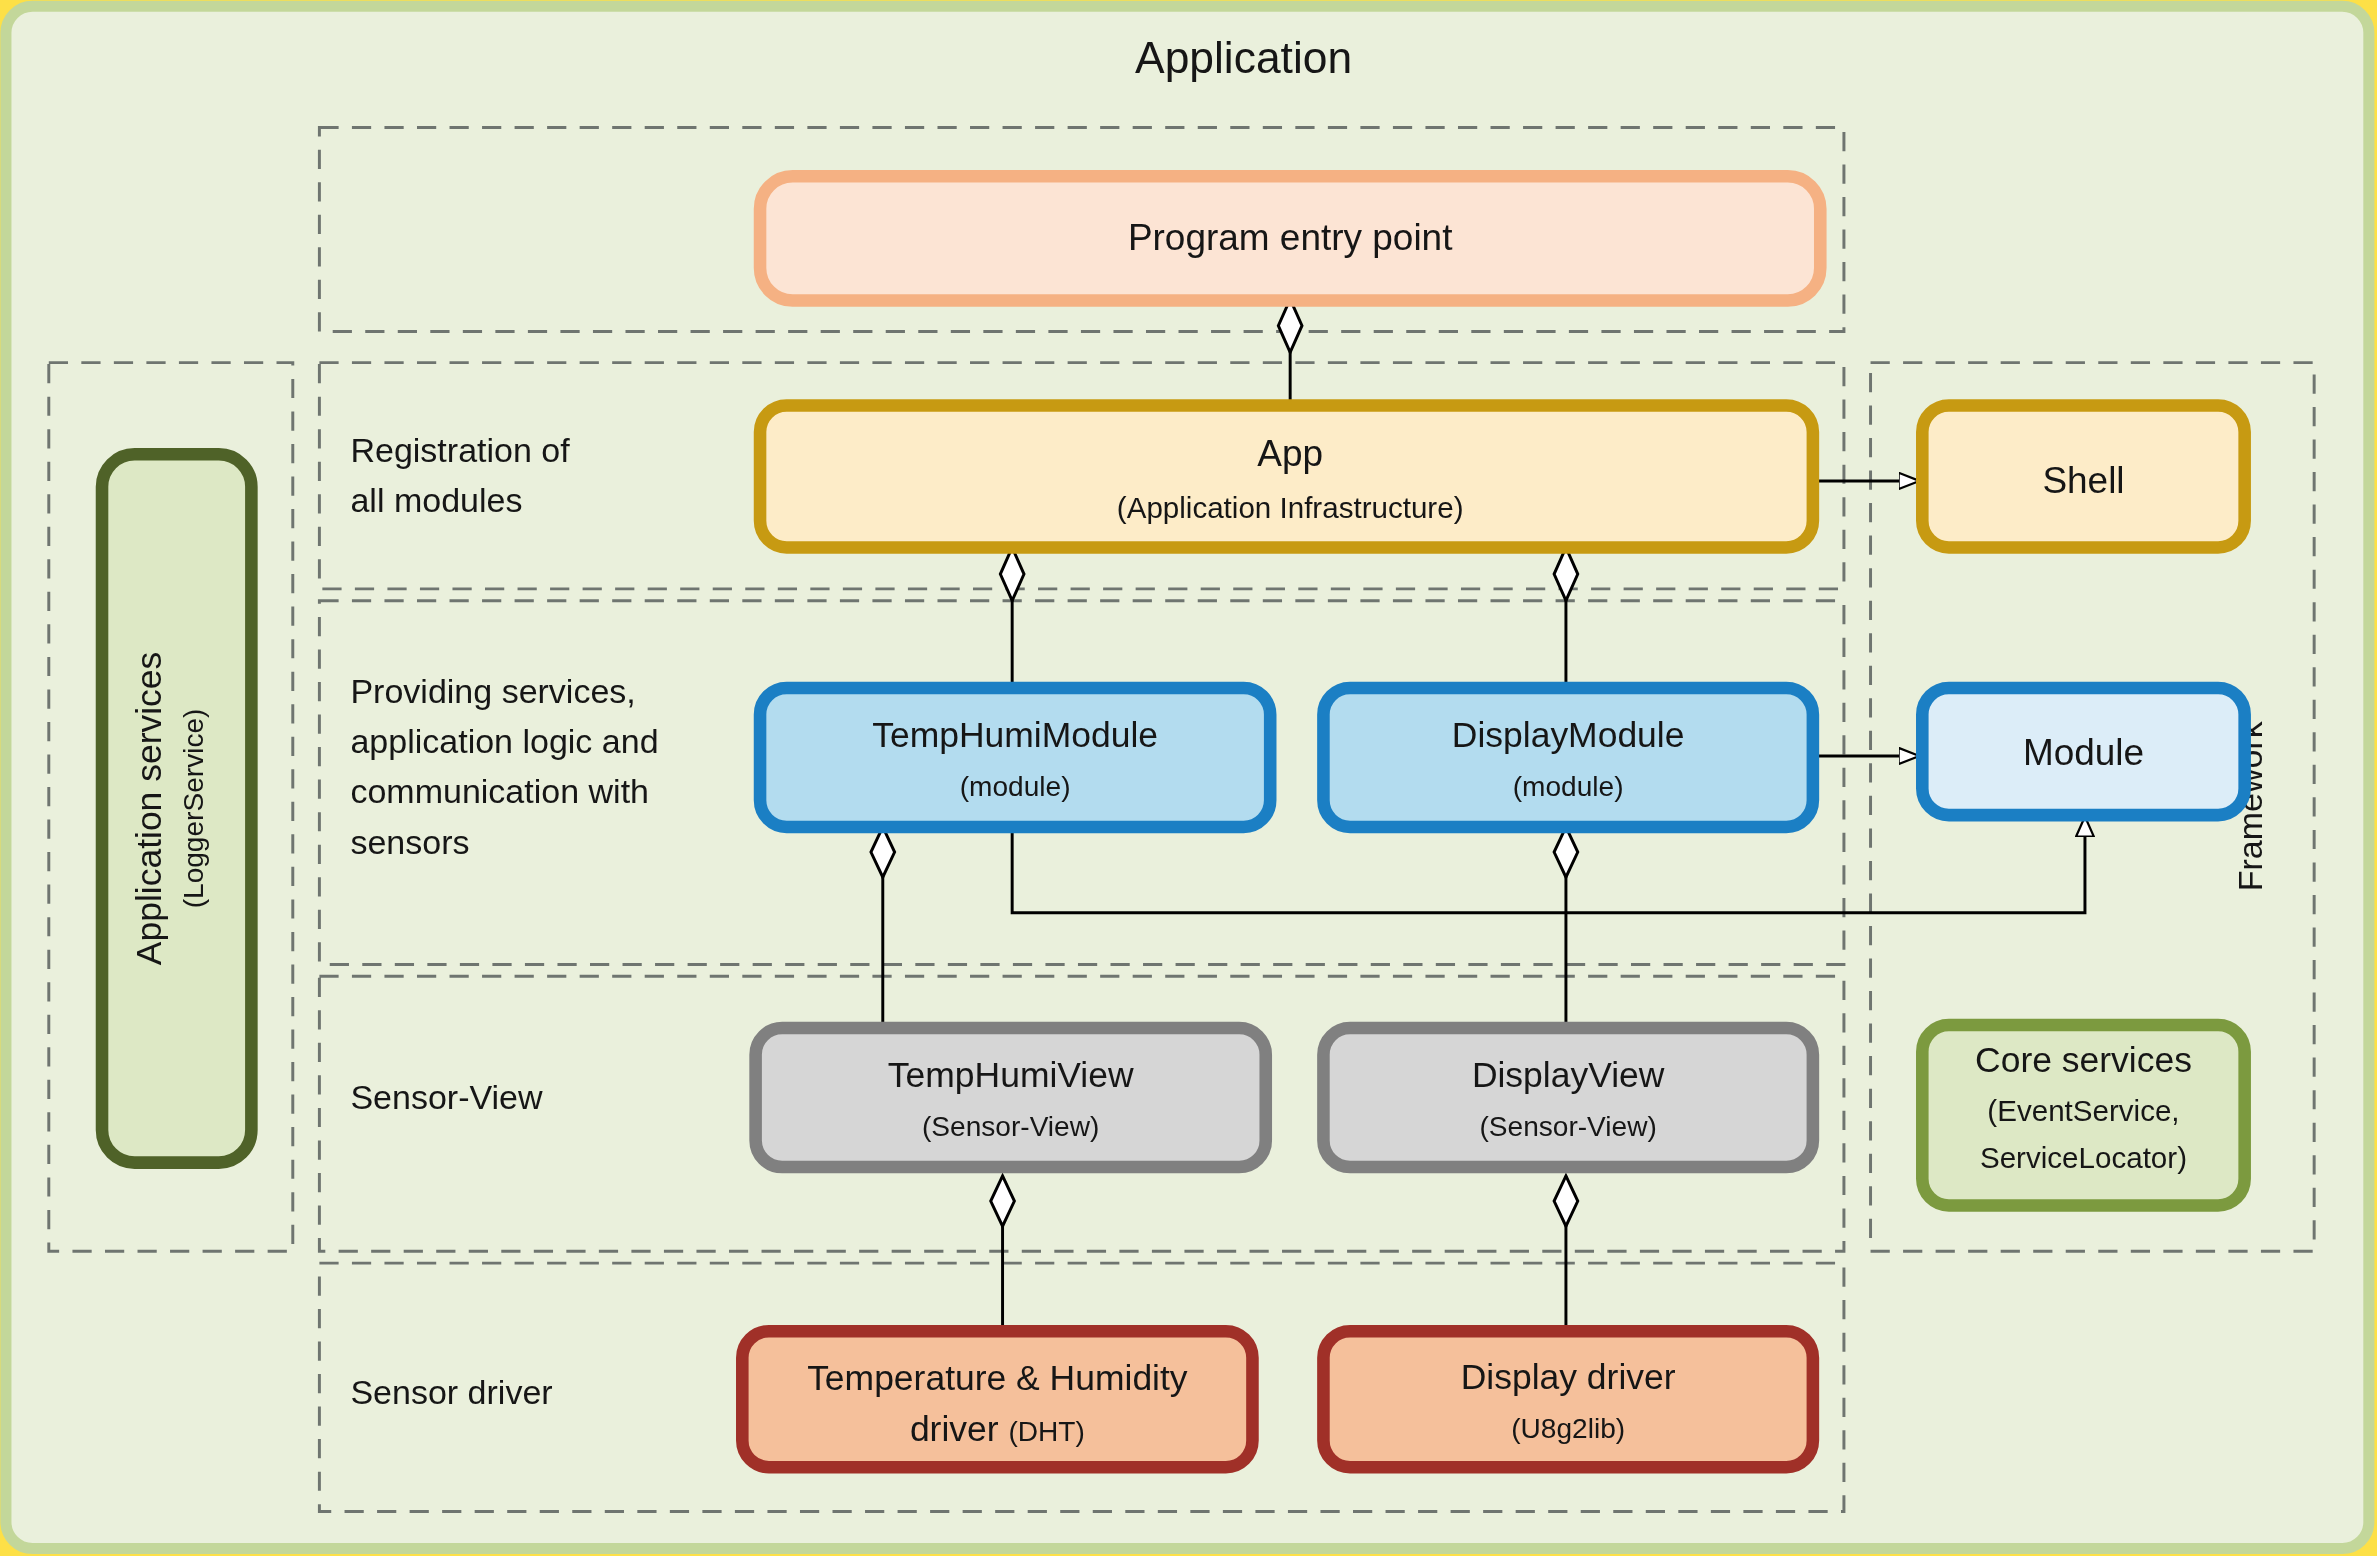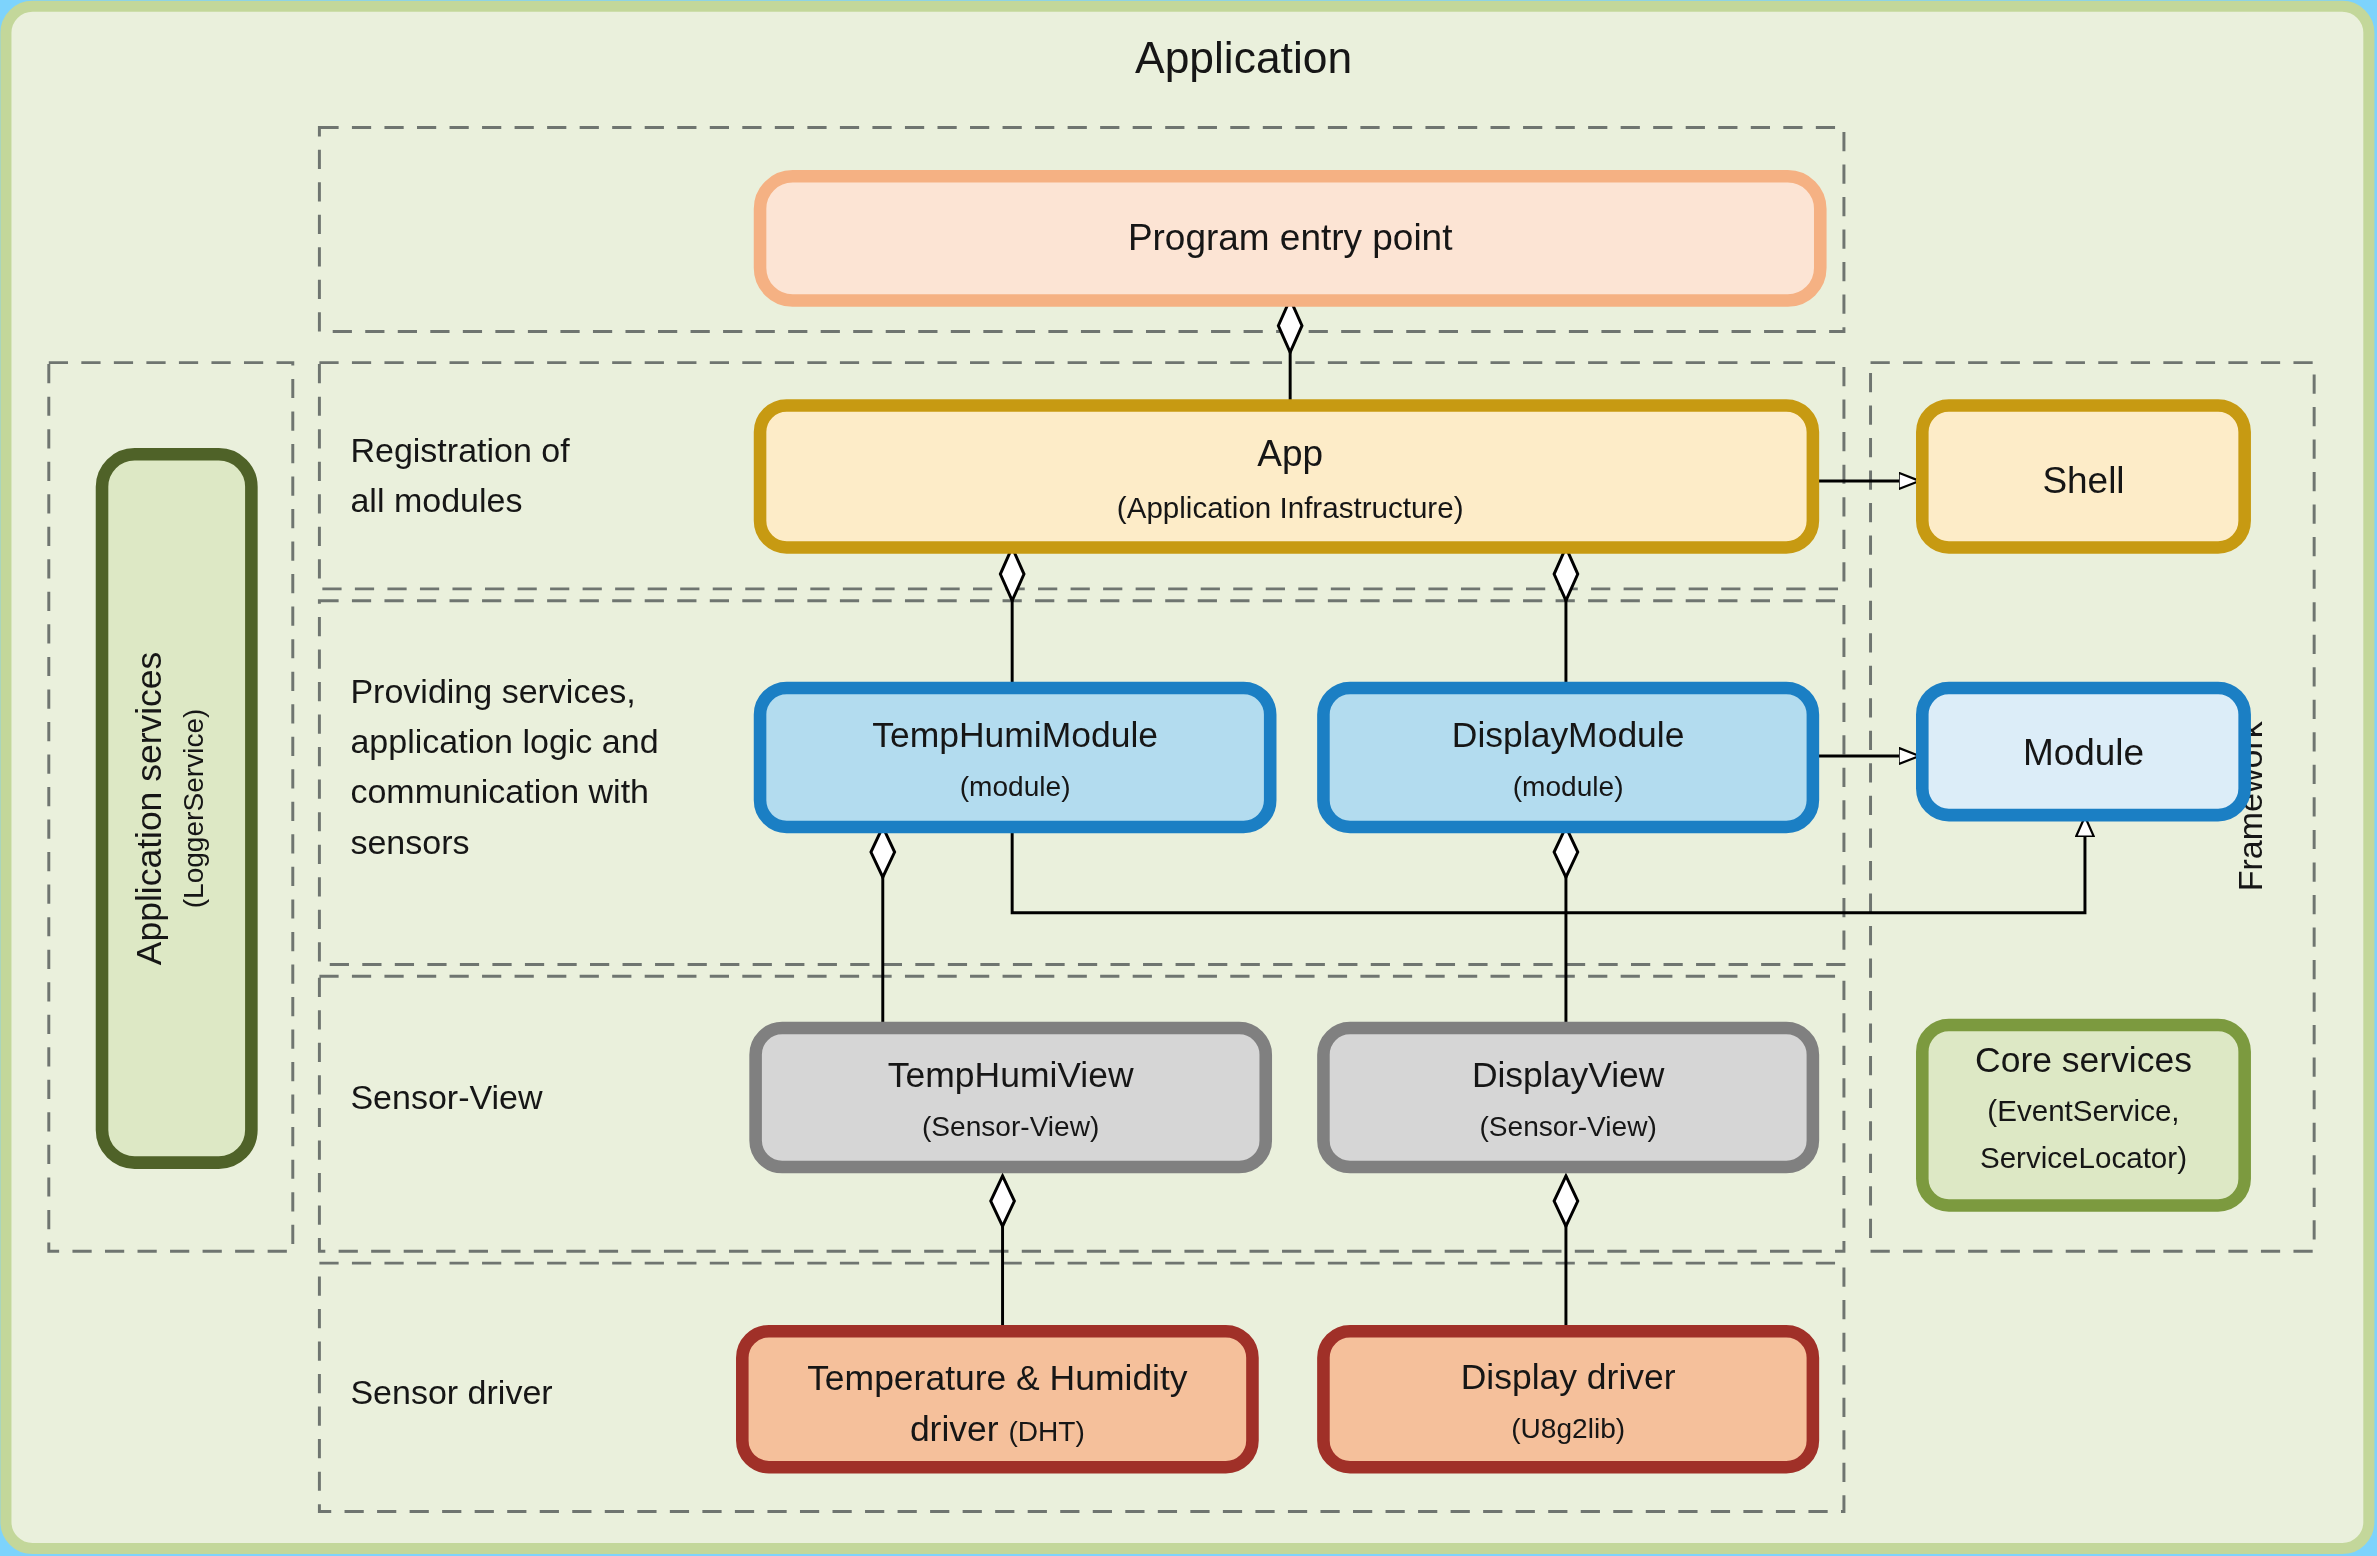--- a/index.html
+++ b/index.html
@@ -1,17 +1,17 @@
 <!DOCTYPE html>
 <html style="font-size:12px"><head>
 <meta charset="utf-8">
 <style>
   html,body{margin:0;padding:0;background:#ffffff;}
   body{font-family:"Liberation Sans", sans-serif;}
-  #stage{position:relative;width:2377px;height:1557px;overflow:hidden;background:#7dd3fc;}
+  #stage{position:relative;width:2377px;height:1557px;overflow:hidden;background:#fde047;}
   svg{display:block;}
   .lbl{font-family:"Liberation Sans", sans-serif;fill:#161616;}
 </style>
 </head>
 <body>
 
 <div id="stage">
 <svg width="2377" height="1557" viewBox="0 0 3215 2105" xmlns="http://www.w3.org/2000/svg">
 
   <defs>

